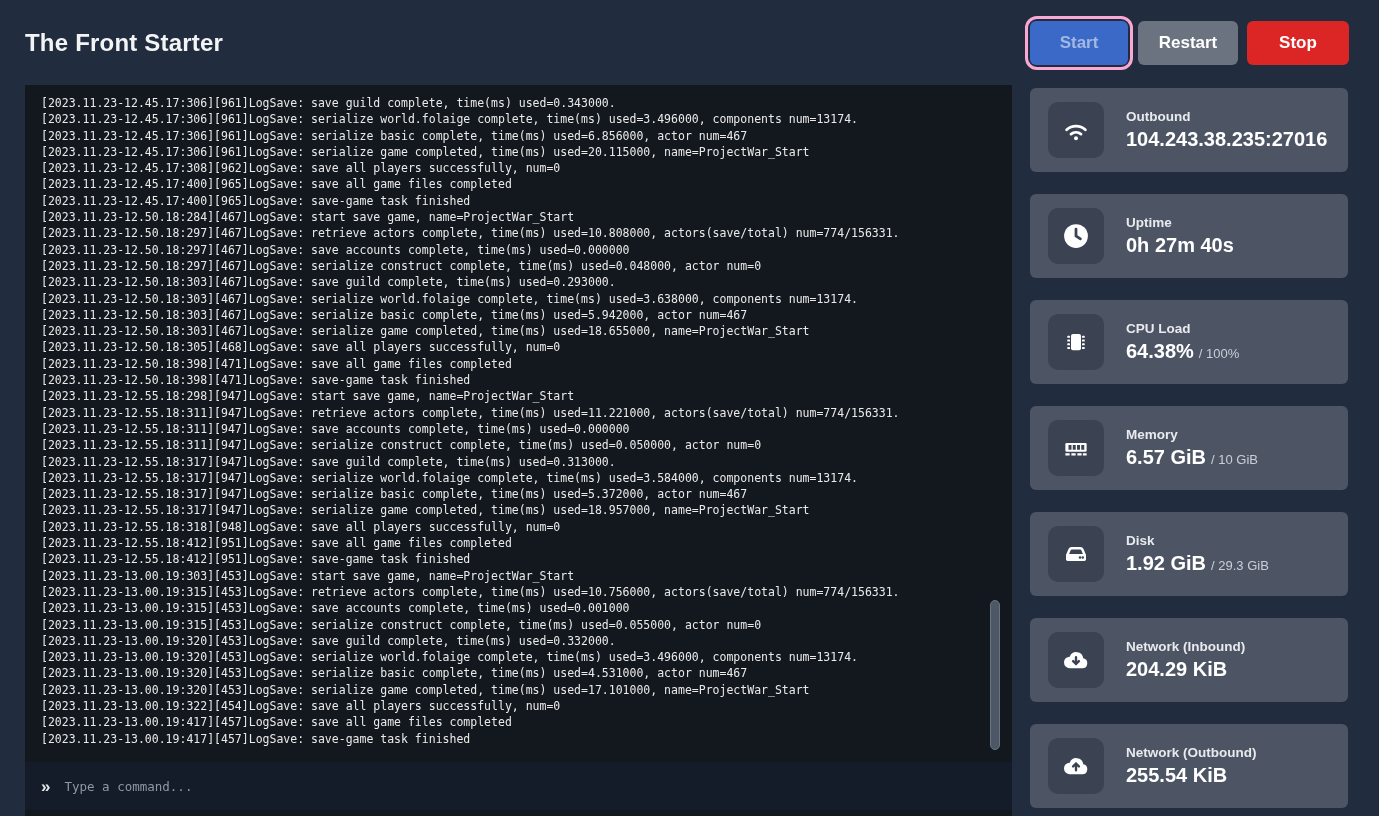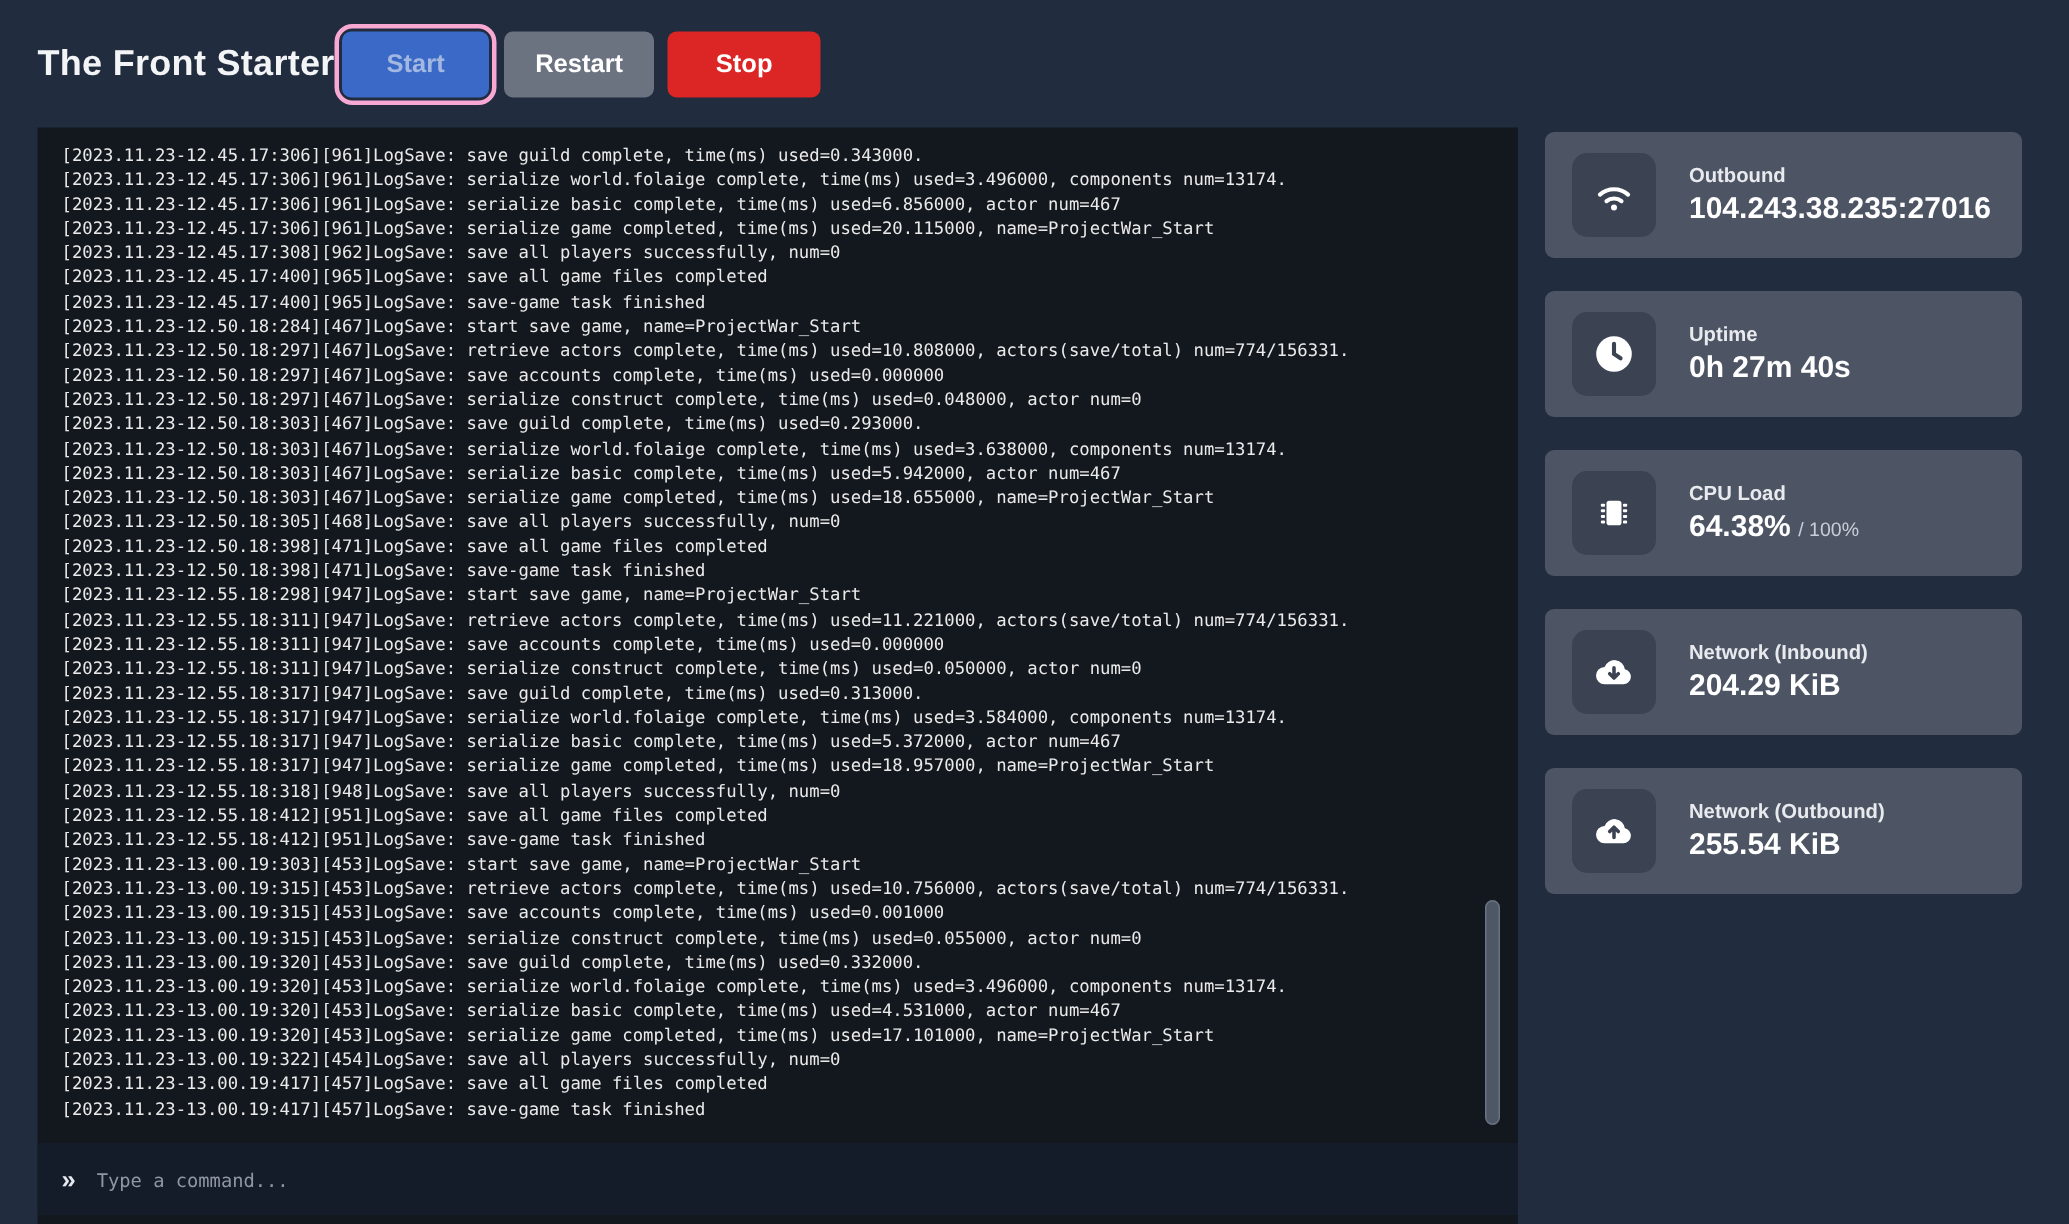--- a/index.html
+++ b/index.html
@@ -1,21 +1,21 @@
 <!DOCTYPE html>
 <html><head>
 <meta charset="utf-8">
 <style>
   * { margin:0; padding:0; box-sizing:border-box; }
   html,body { width:1379px; height:816px; overflow:hidden; }
   body { background:#212c3e; font-family:"Liberation Sans", sans-serif; }
   .page { width:100%; height:100%; padding:0 30px 0 25px; display:flex; flex-direction:column; }
 
   
-  .header { height:85px; display:flex; align-items:center; justify-content:flex-start; flex:0 0 auto; }
+  .header { height:85px; display:flex; align-items:center; justify-content:space-between; flex:0 0 auto; }
   .title { font-size:24px; font-weight:700; color:#f3f4f6; letter-spacing:.2px; }
   .actions { display:flex; align-items:center; }
   .btn { height:44px; border:none; border-radius:6px; font-family:"Liberation Sans",sans-serif;
          font-size:17px; font-weight:700; color:#fff; cursor:pointer; }
   .start-ring { border:3px solid #f9a8d4; border-radius:12px; padding:2px; margin-right:5px; background:transparent; }
   .btn-start { width:98px; background:#3b69c7; color:#a3b8e0; }
   .btn-restart { width:100px; background:#6b7280; margin-right:9px; }
   .btn-stop { width:102px; background:#dc2626; }
 
   
@@ -114,21 +114,54 @@
             <rect x="16.8" y="13" width="2.2" height="1.6" rx=".5"></rect>
               <rect x="16.8" y="16" width="2.2" height="1.6" rx=".5"></rect>
           </svg>
         </div>
         <div class="card-text">
           <span class="card-label">CPU Load</span>
           <span class="card-value"><span>64.38%</span><span class="card-limit">/ 100%</span></span>
         </div>
       </div>
 
+      <div class="card">
+        <div class="tile">
+          <svg width="30" height="30" viewBox="0 0 24 24" fill="#fff">
+            <rect x="3.5" y="8" width="17" height="7" rx="1"></rect>
+            <rect x="6" y="9.6" width="2.4" height="3.8" fill="#3b4353"></rect>
+            <rect x="9.4" y="9.6" width="2.4" height="3.8" fill="#3b4353"></rect>
+            <rect x="12.8" y="9.6" width="2.4" height="3.8" fill="#3b4353"></rect>
+            <rect x="16.2" y="9.6" width="2.4" height="3.8" fill="#3b4353"></rect>
+            <rect x="3.5" y="16.2" width="3.4" height="1.8"></rect>
+              <rect x="8.3" y="16.2" width="3.4" height="1.8"></rect>
+            <rect x="13.1" y="16.2" width="3.4" height="1.8"></rect>
+              <rect x="17.5" y="16.2" width="3" height="1.8"></rect>
+          </svg>
+        </div>
+        <div class="card-text">
+          <span class="card-label">Memory</span>
+          <span class="card-value"><span>6.57 GiB</span><span class="card-limit">/ 10 GiB</span></span>
+        </div>
+      </div>
 
+      <div class="card">
+        <div class="tile">
+          <svg width="30" height="30" viewBox="0 0 24 24">
+            <path d="M5 13l1.8-4.4A2 2 0 0 1 8.7 7.4h6.6a2 2 0 0 1 1.9 1.2L19 13" fill="none" stroke="#fff" stroke-width="2" stroke-linecap="round"></path>
+            <rect x="4" y="12" width="16" height="5.6" rx="1.4" fill="#fff"></rect>
+            <circle cx="15.2" cy="14.8" r="1" fill="#3b4353"></circle>
+              <circle cx="17.4" cy="14.8" r="1" fill="#3b4353"></circle>
+          </svg>
+        </div>
+        <div class="card-text">
+          <span class="card-label">Disk</span>
+          <span class="card-value"><span>1.92 GiB</span><span class="card-limit">/ 29.3 GiB</span></span>
+        </div>
+      </div>
 
       <div class="card">
         <div class="tile">
           <svg width="30" height="30" viewBox="0 0 24 24">
             <path d="M7 18.5h10a4 4 0 0 0 .8-7.92A5.6 5.6 0 0 0 7 9.3a4.6 4.6 0 0 0 0 9.2z" fill="#fff"></path>
             <path d="M12 9.8v5.4M12 15.2l-2.3-2.3M12 15.2l2.3-2.3" stroke="#3b4353" stroke-width="1.9" fill="none" stroke-linecap="round" stroke-linejoin="round"></path>
           </svg>
         </div>
         <div class="card-text">
           <span class="card-label">Network (Inbound)</span>

